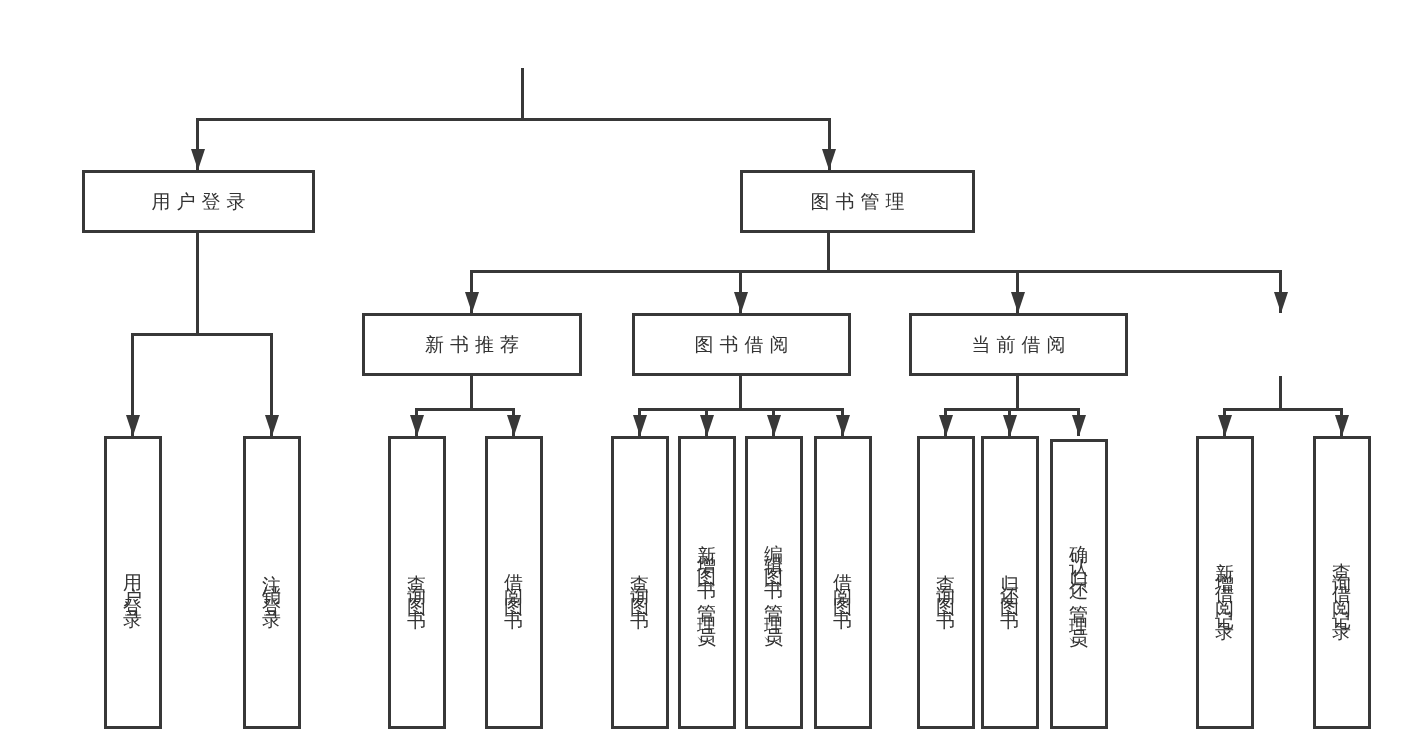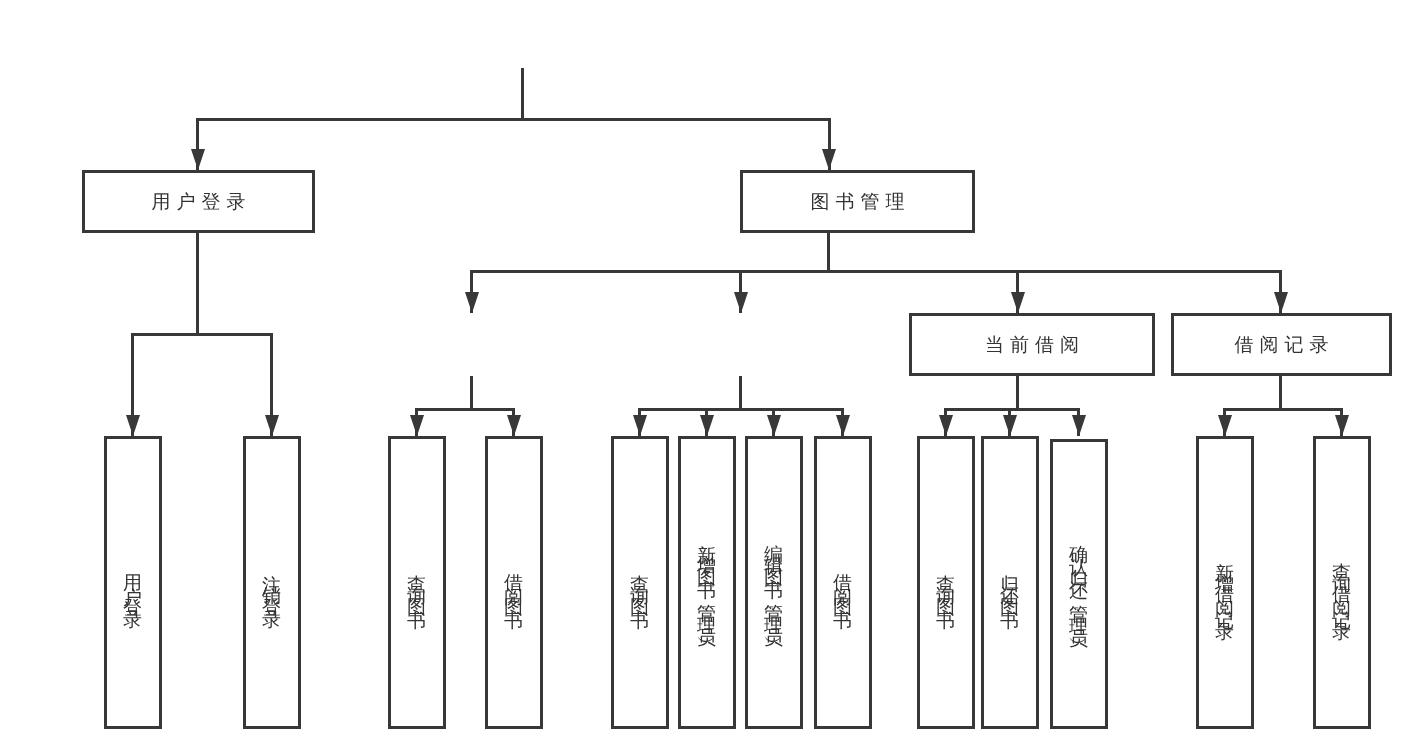--- a/index.html
+++ b/index.html
@@ -82,22 +82,23 @@
   <div class="hl" style="left:470px;top:270px;width:811px;"></div>
   <div class="vl" style="left:470px;top:270px;height:43px;"></div>
   <div class="vl" style="left:739px;top:270px;height:43px;"></div>
   <div class="vl" style="left:1016px;top:270px;height:43px;"></div>
   <div class="vl" style="left:1279px;top:270px;height:43px;"></div>
   <div class="arrow" style="left:465px;top:292px;"></div>
   <div class="arrow" style="left:734px;top:292px;"></div>
   <div class="arrow" style="left:1011px;top:292px;"></div>
   <div class="arrow" style="left:1274px;top:292px;"></div>
 
-  <div class="box" style="left:909px;top:313px;width:246px;height:63px;">当前借阅</div>
-  <div class="box" style="left:1171px;top:313px;width:221px;height:63px;">借阅记录</div>
+  <div class="box" style="left:362px;top:313px;width:220px;height:63px;">新书推荐</div>
+  <div class="box" style="left:632px;top:313px;width:219px;height:63px;">图书借阅</div>
+  <div class="box" style="left:909px;top:313px;width:219px;height:63px;">当前借阅</div>
 
   <div class="vl" style="left:470px;top:376px;height:34px;"></div>
   <div class="hl" style="left:415px;top:408px;width:100px;"></div>
   <div class="vl" style="left:415px;top:408px;height:28px;"></div>
   <div class="vl" style="left:512px;top:408px;height:28px;"></div>
   <div class="arrow" style="left:410px;top:415px;"></div>
   <div class="arrow" style="left:507px;top:415px;"></div>
 
   <div class="vl" style="left:739px;top:376px;height:34px;"></div>
   <div class="hl" style="left:638px;top:408px;width:206px;"></div>

